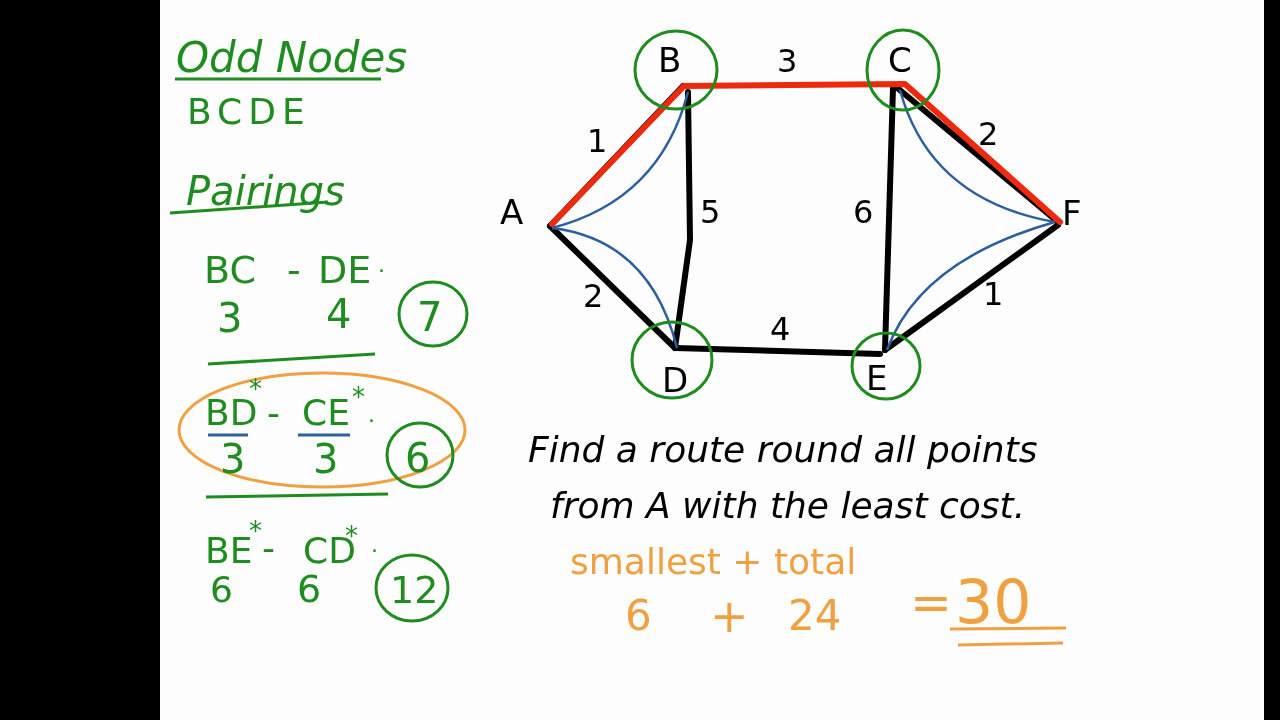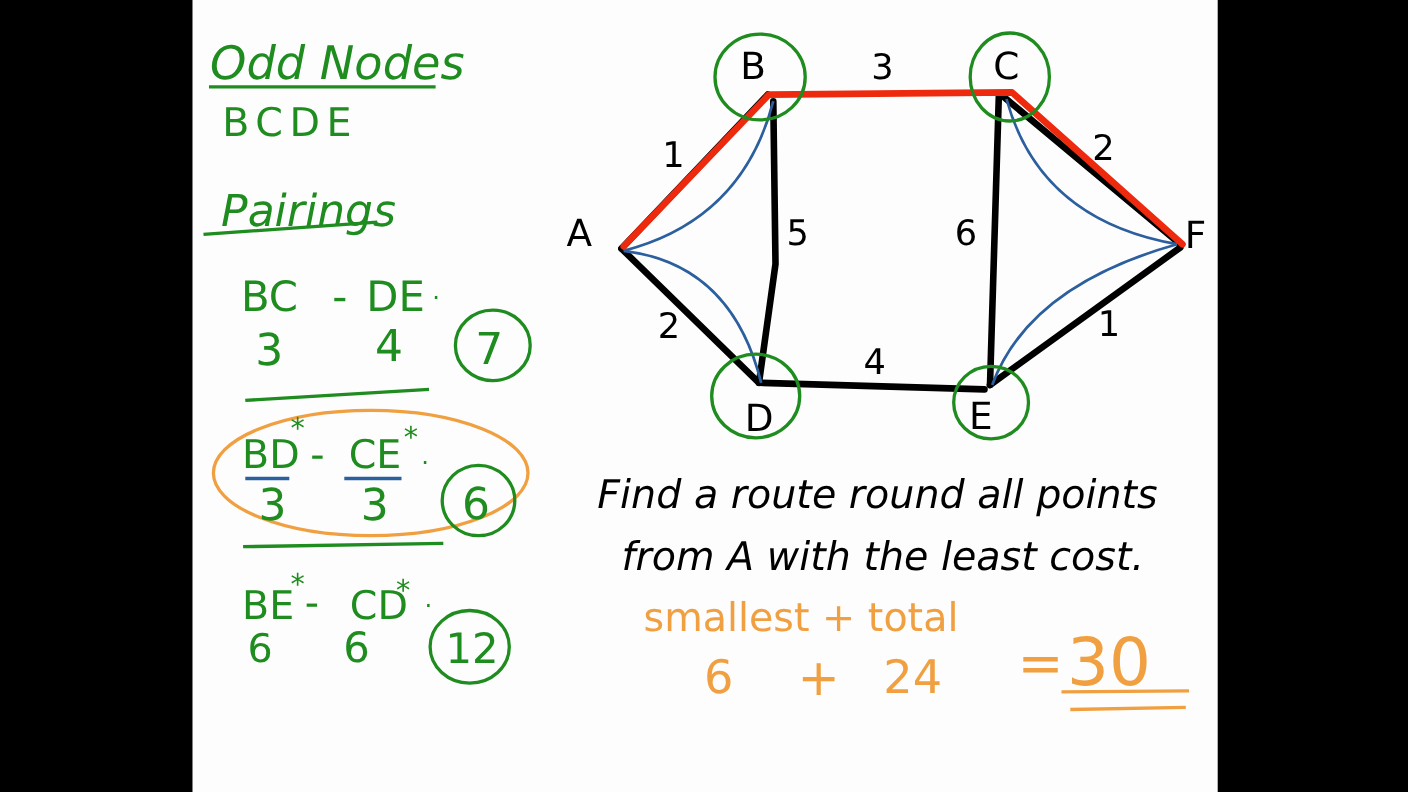--- a/index.html
+++ b/index.html
@@ -1,17 +1,17 @@
 <!DOCTYPE html>
 <html><head>
   <meta charset="utf-8">
   <style>
     html, body { margin: 0; padding: 0; background: #000; }
     body { width: 1280px; height: 720px; position: relative; overflow: hidden; font-family: "DejaVu Sans", sans-serif; }
-    .canvas { position: absolute; left: 175px; top: 0; width: 932px; height: 720px; background: #fdfdfd; text-align: center; }
+    .canvas { position: absolute; left: 160px; top: 0; width: 1104px; height: 720px; background: #fdfdfd; text-align: center; }
     svg { position: absolute; left: 0; top: 0; }
     .hw { font-family: "DejaVu Sans", sans-serif; }
   </style>
 </head>
 <body>
 
 <div class="canvas">
 <svg width="960" height="720" viewBox="160 0 960 720" xmlns="http://www.w3.org/2000/svg">
 
   <g>

